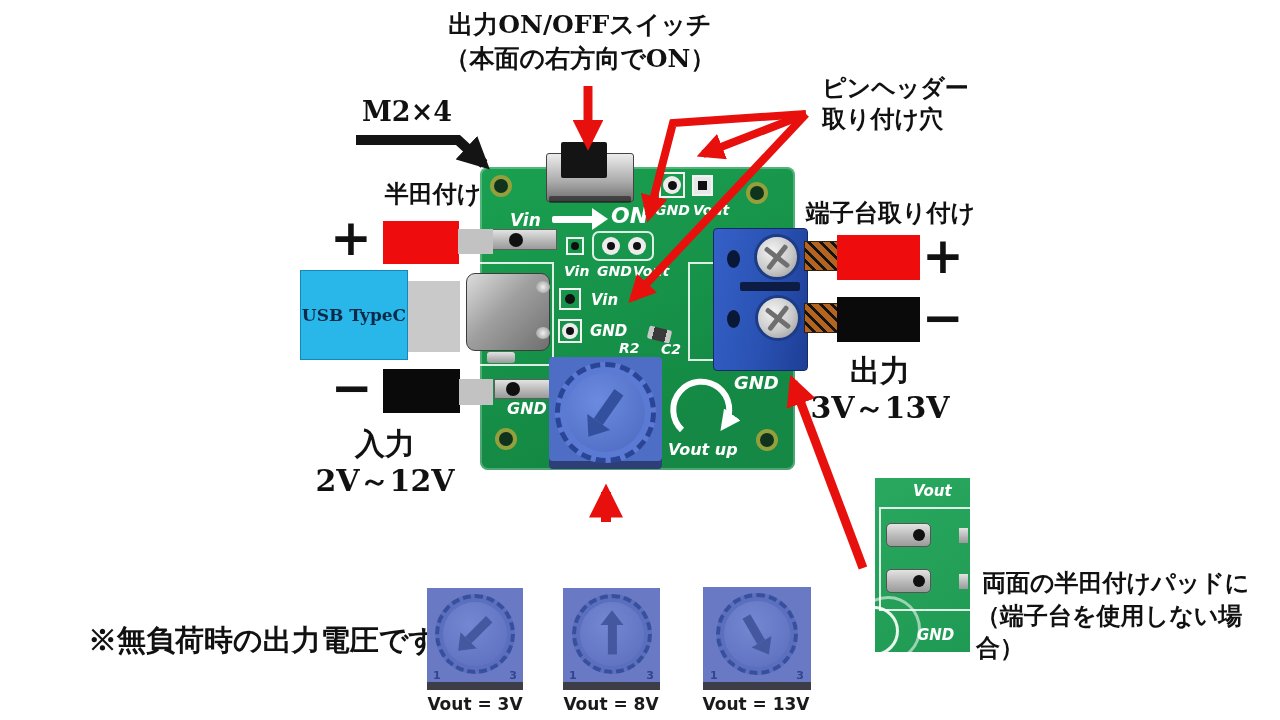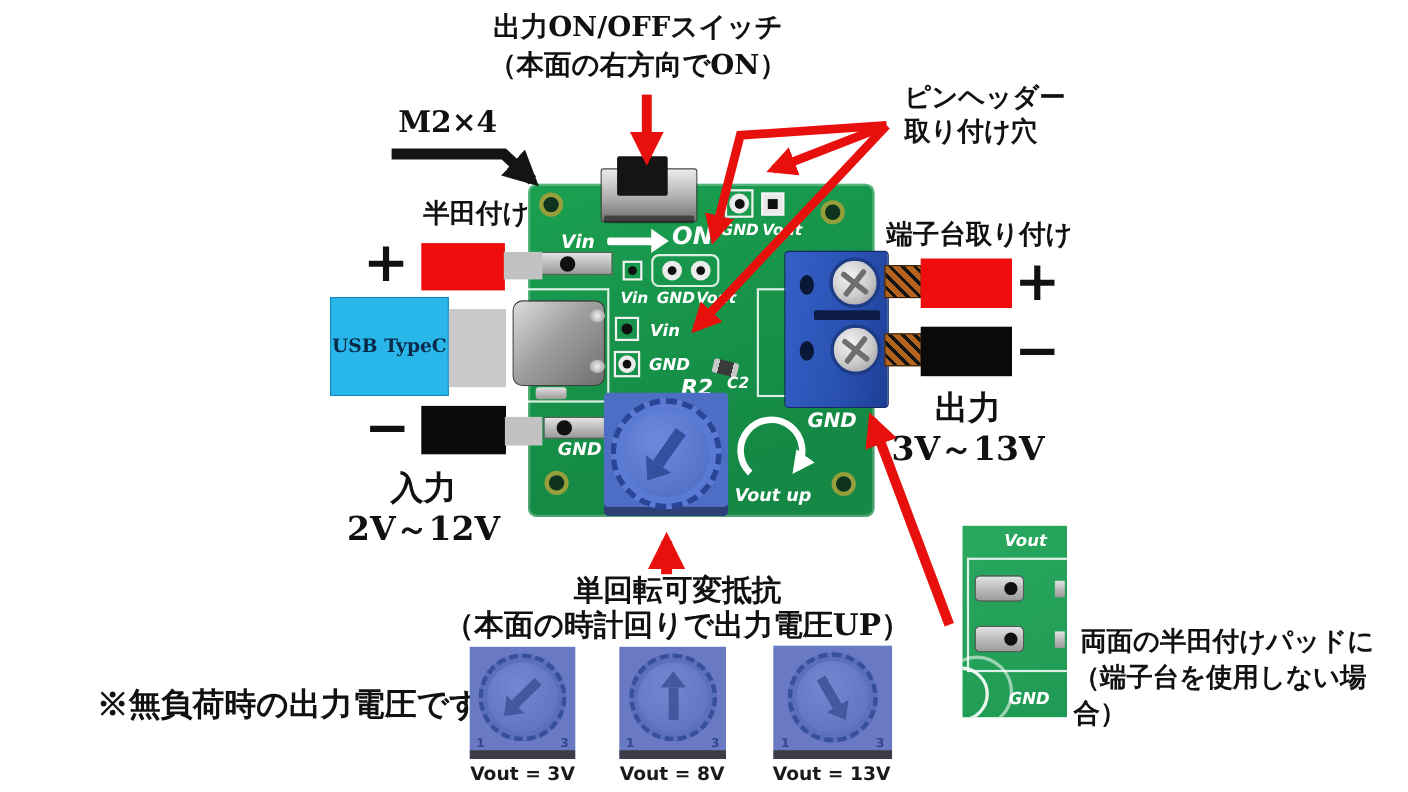--- a/index.html
+++ b/index.html
@@ -65,21 +65,21 @@
   <div class="abs silk" style="left:633px;top:263px;font-size:14px;">Vout</div>
 
   <div class="abs padsq" style="left:559px;top:288px;width:22px;height:22px;"></div>
   <div class="abs hole" style="left:565px;top:294px;width:10px;height:10px;"></div>
   <div class="abs silk" style="left:591px;top:291px;font-size:15px;font-style:italic;">Vin</div>
   <div class="abs padsq" style="left:558px;top:319px;width:24px;height:24px;"></div>
   <div class="abs" style="left:562px;top:323px;width:16px;height:16px;background:#ececec;border-radius:50%;"></div>
   <div class="abs hole" style="left:566px;top:327px;width:8px;height:8px;"></div>
   <div class="abs silk" style="left:590px;top:322px;font-size:15px;">GND</div>
 
-  <div class="abs silk" style="left:619px;top:340px;font-size:20px;">R2</div>
+  <div class="abs silk" style="left:619px;top:340px;font-size:14px;">R2</div>
   <div class="abs" style="left:648px;top:328px;width:23px;height:13px;background:linear-gradient(90deg,#c8c8c8 22%,#3a3a3a 22%,#3a3a3a 78%,#c8c8c8 78%);transform:rotate(14deg);border-radius:2px;"></div>
   <div class="abs silk" style="left:661px;top:341px;font-size:14px;">C2</div>
 
   <div class="abs outline" style="left:463px;top:262px;width:91px;height:104px;"></div>
   <div class="abs silver" style="left:491px;top:229px;width:66px;height:21px;border:1px solid #5d5d5d;box-sizing:border-box;"></div>
   <div class="abs hole" style="left:509px;top:233px;width:14px;height:14px;"></div>
   <div class="abs" style="left:466px;top:273px;width:82px;height:76px;background:linear-gradient(135deg,#dcdcdc,#9f9f9f 45%,#6f6f6f);border-radius:9px;border:1px solid #3c3c3c;"></div>
   <div class="abs" style="left:536px;top:281px;width:14px;height:12px;background:radial-gradient(circle,#f0f0f0,#909090);border-radius:50%;"></div>
   <div class="abs" style="left:536px;top:327px;width:14px;height:12px;background:radial-gradient(circle,#f0f0f0,#909090);border-radius:50%;"></div>
   <div class="abs silver" style="left:487px;top:352px;width:28px;height:11px;border-radius:3px;"></div>
@@ -137,22 +137,20 @@
   <div class="abs jp" style="left:822px;top:103px;font-size:24px;">取り付け穴</div>
 
   <div class="abs jp" style="left:806px;top:197px;font-size:24px;">端子台取り付け</div>
   <div class="abs" style="left:837px;top:235px;width:83px;height:45px;background:#ee0c0c;"></div>
   <div class="abs jp ctr" style="left:917px;top:231px;width:52px;height:52px;font-size:50px;line-height:50px;">+</div>
   <div class="abs" style="left:837px;top:297px;width:83px;height:45px;background:#0a0a0a;"></div>
   <div class="abs jp ctr" style="left:917px;top:293px;width:52px;height:52px;font-size:50px;line-height:50px;">−</div>
   <div class="abs jp ctr" style="left:810px;top:351px;width:140px;font-size:30px;">出力</div>
   <div class="abs jp ctr" style="left:800px;top:388px;width:160px;font-size:30px;">3V～13V</div>
 
-  <div class="abs jp ctr" style="left:406px;top:518px;width:420px;font-size:27px;">単回転可変抵抗</div>
-  <div class="abs jp ctr" style="left:386px;top:550px;width:460px;font-size:27px;">（本面の時計回りで出力電圧UP）</div>
   <div class="abs jp" style="left:88px;top:621px;font-size:29px;">※無負荷時の出力電圧です。</div>
 
   <div class="abs" style="left:427px;top:588px;width:96px;height:102px;background:#6a79c4;overflow:hidden;">
     <div class="abs dial" style="left:8px;top:6px;width:80px;height:80px;border:4px dashed #36509e;background:#5c6fbe;"></div>
     <div class="abs dial" style="left:16px;top:14px;width:64px;height:64px;background:radial-gradient(circle at 42% 35%,#7487d2,#5a6ebd);"></div>
     <div class="abs potarrow" style="left:33px;top:17px;transform:rotate(225deg) scale(.82);">
       <div class="tri" style="border-bottom:18px solid #45589f;"></div>
         <div class="stem" style="width:11px;height:36px;background:#45589f;"></div>
     </div>
     <span class="abs sans" style="left:6px;bottom:8px;font-size:11px;color:#32458f;">1</span>

